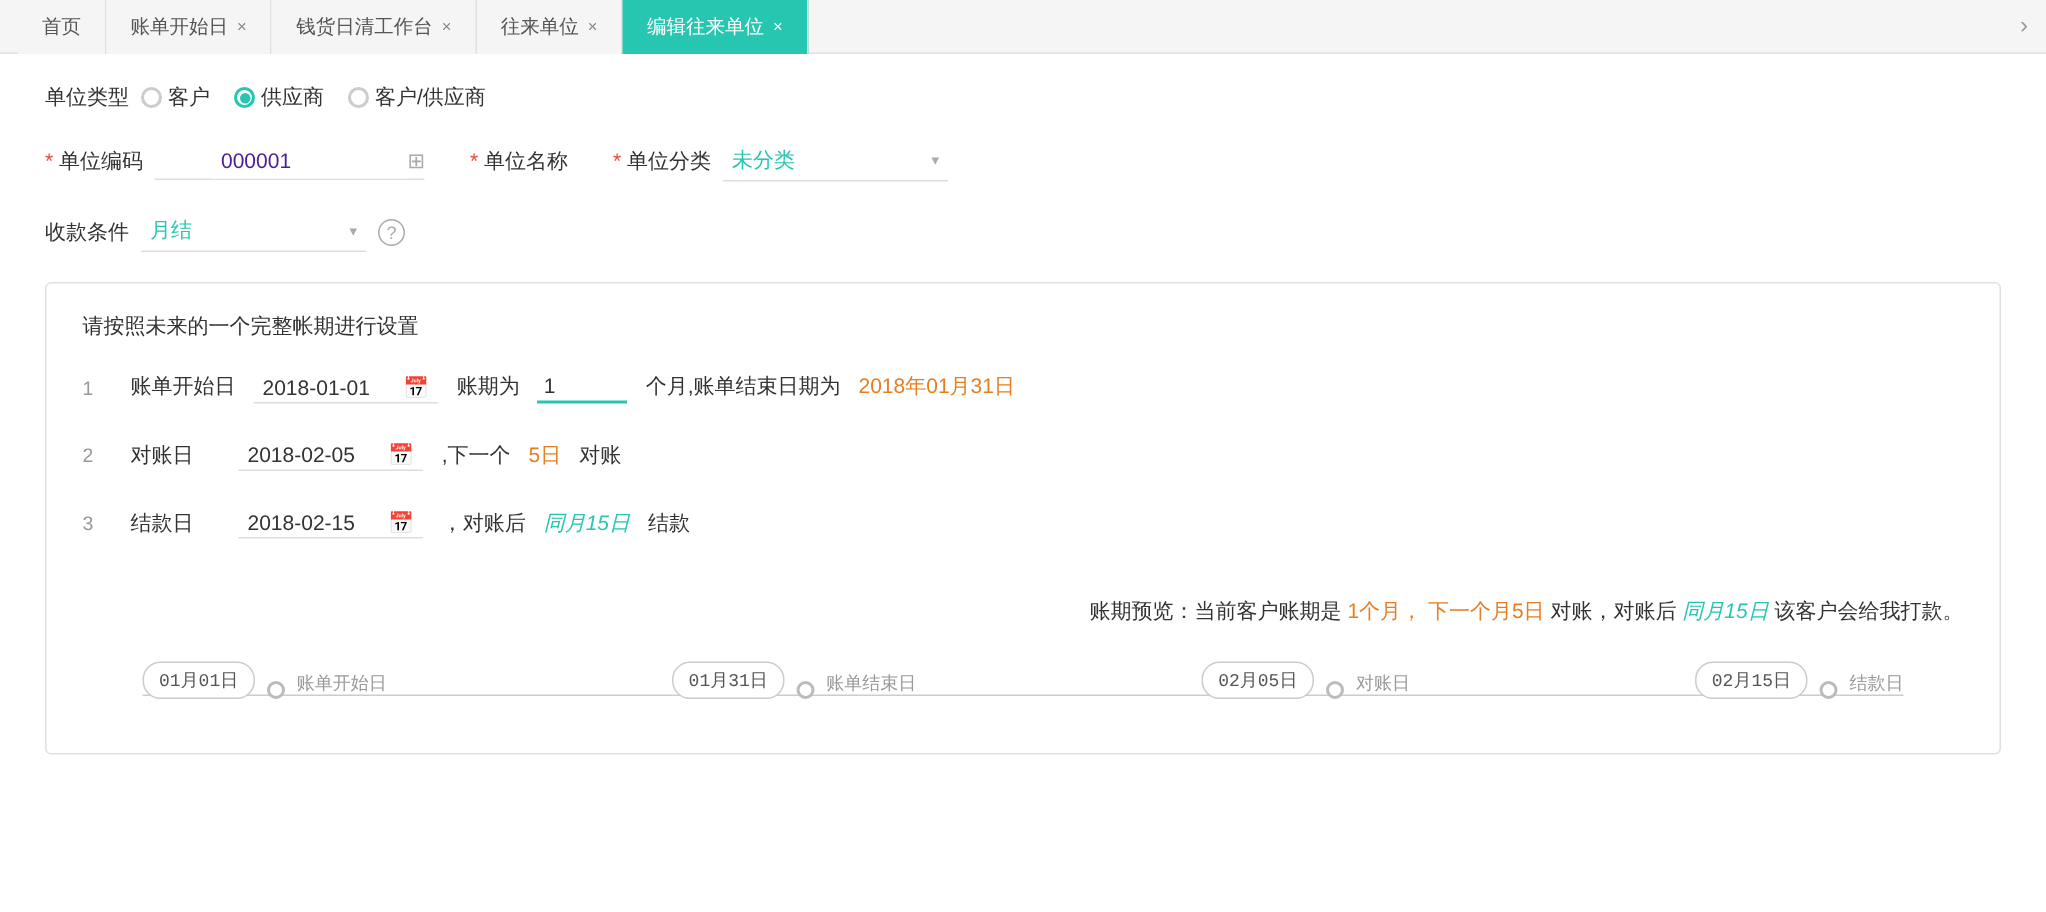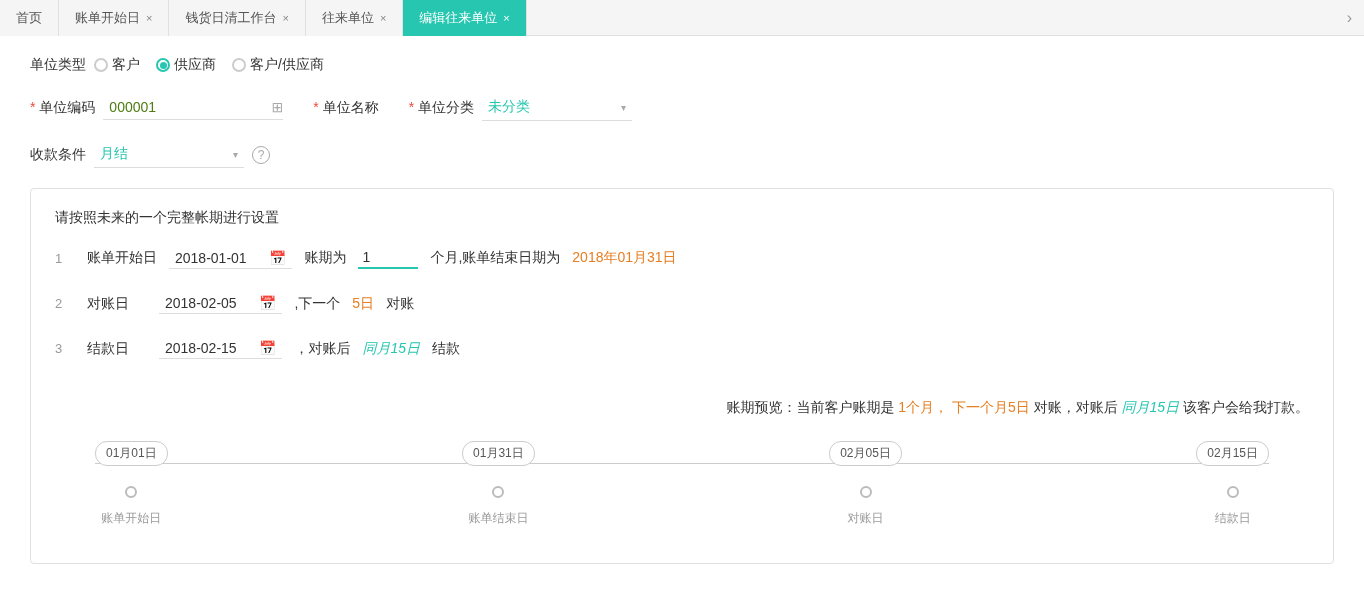--- a/index.html
+++ b/index.html
@@ -5,20 +5,21 @@
     * { box-sizing: border-box; margin: 0; padding: 0; }
     body { font-family: "Microsoft YaHei", "PingFang SC", sans-serif; font-size: 14px; background: #f5f5f5; color: #333; }
 
     
     .tab-bar {
       display: flex;
       align-items: center;
       background: #f5f5f5;
       border-bottom: 1px solid #e0e0e0;
       height: 36px;
+      padding-left: 12px;
     }
     .tab-item {
       display: flex;
       align-items: center;
       padding: 0 16px;
       height: 36px;
       cursor: pointer;
       font-size: 13px;
       color: #555;
       border-right: 1px solid #e0e0e0;
@@ -115,24 +116,25 @@
     .input-with-icon {
       display: flex;
       align-items: center;
       border-bottom: 1px solid #ddd;
       width: 180px;
     }
     .input-with-icon input {
       border: none;
       outline: none;
       font-size: 14px;
-      color: #4d7c0f;
+      color: #4c1d95;
       padding: 4px 6px;
       flex: 1;
       width: 100%;
+      margin-left: 38px;
     }
     .input-icon {
       color: #aaa;
       font-size: 14px;
       cursor: pointer;
     }
     .select-with-dropdown {
       display: flex;
       align-items: center;
       border-bottom: 1px solid #ddd;
@@ -221,23 +223,24 @@
     }
     .timeline-points {
       display: flex;
       justify-content: space-between;
       width: 100%;
       position: relative;
       z-index: 1;
     }
     .timeline-point {
       display: flex;
-      flex-direction: column;
+      flex-direction: row;
       align-items: center;
       gap: 8px;
+      font-family: Liberation Mono, monospace;
     }
     .tl-dot {
       width: 12px;
       height: 12px;
       border-radius: 50%;
       background: #fff;
       border: 2px solid #bbb;
       margin-top: 12px;
     }
     .tl-badge {

